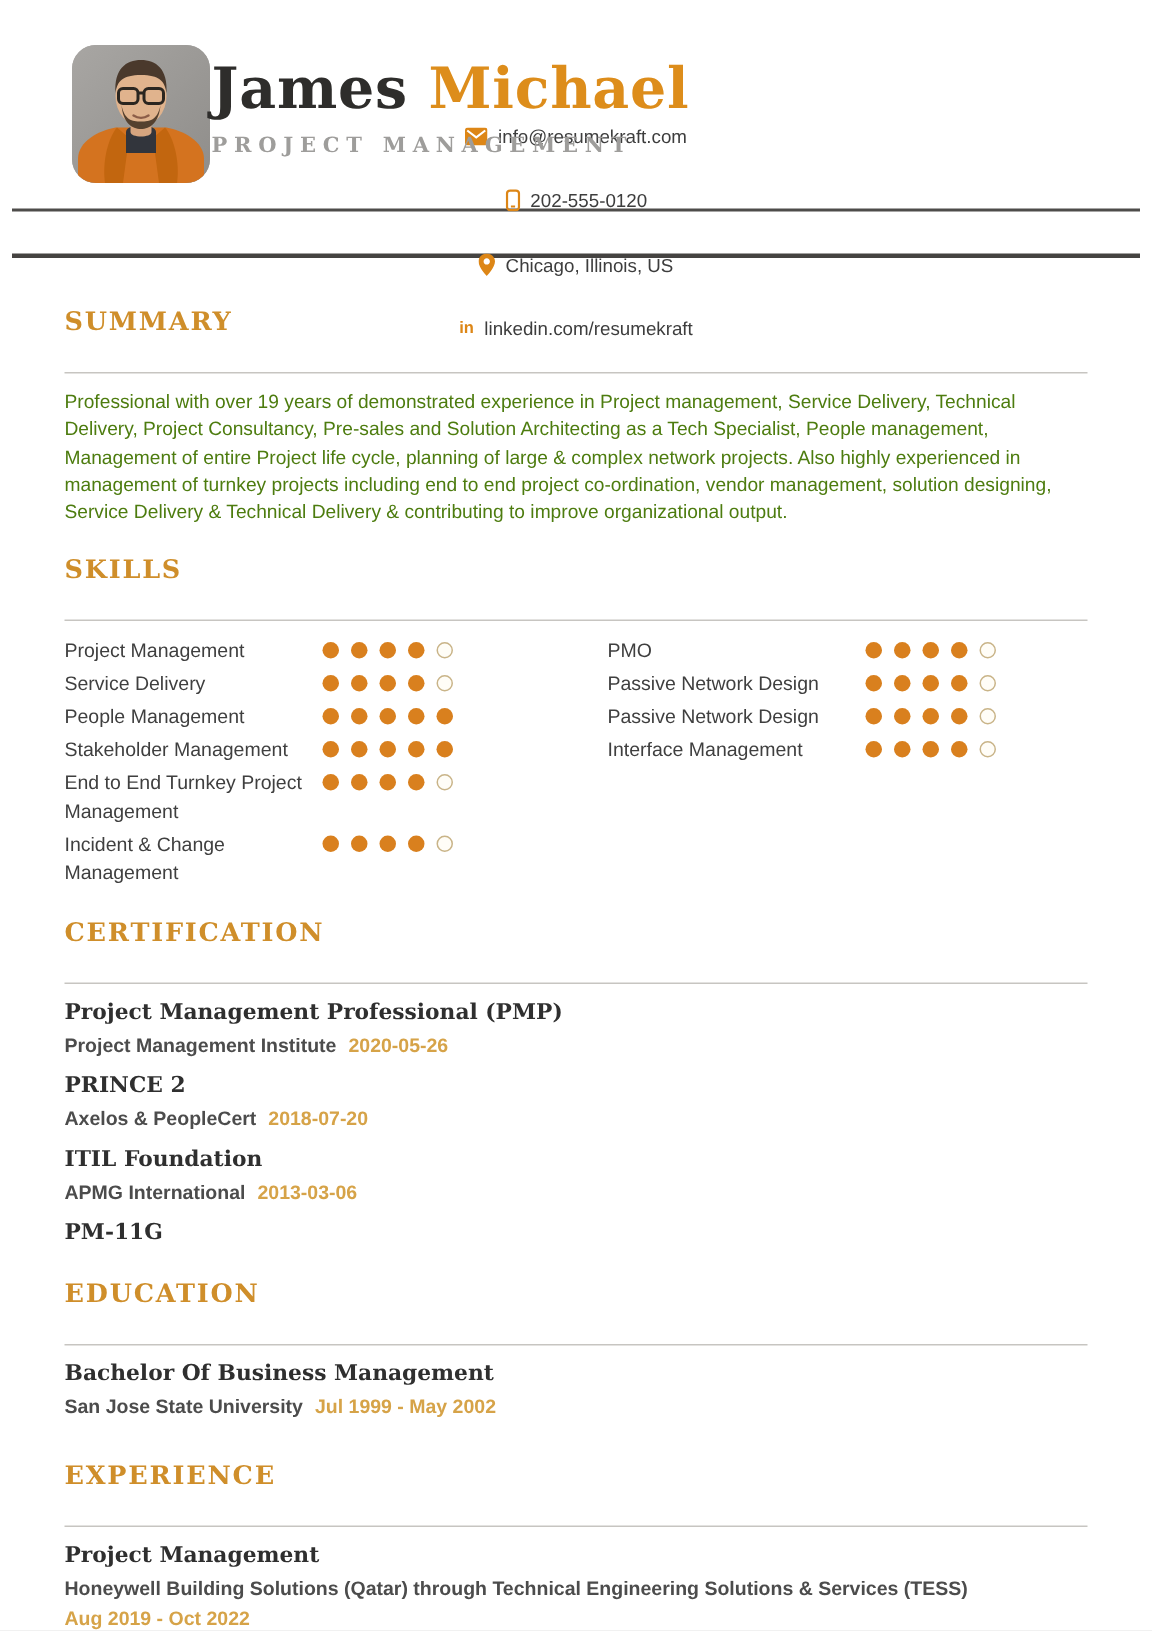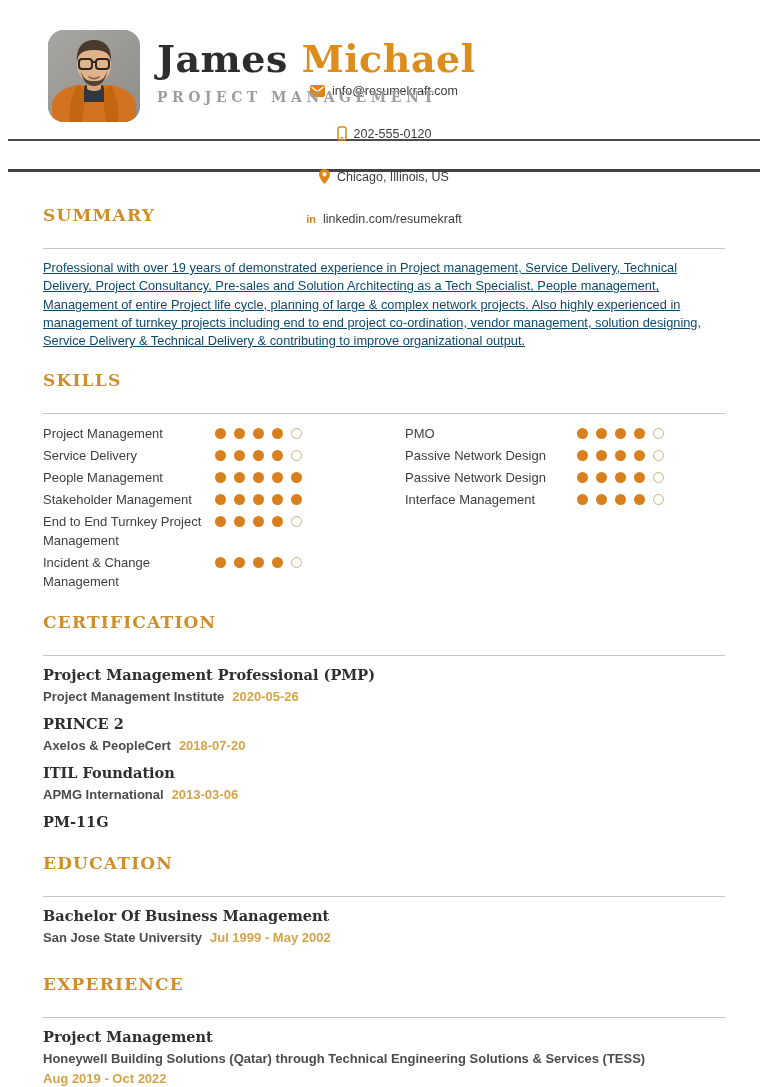--- a/index.html
+++ b/index.html
@@ -9,21 +9,21 @@
     position:relative; overflow:hidden;
     font-family:"Liberation Sans","DejaVu Sans",sans-serif;
     color:#3d3d3d;
   }
   
   .header { position:relative; height:139px; }
   .photo {
     position:absolute; left:48px; top:30px; width:92px; height:92px;
     border-radius:16px; overflow:hidden; background:#a09e9b;
   }
-  .name-block { position:absolute; left:157px; top:40px; }
+  .name-block { position:absolute; left:141px; top:40px; }
   .name {
     font-family:"DejaVu Serif","Liberation Serif",serif;
     font-weight:bold; font-size:38px; line-height:1; letter-spacing:0.5px;
   }
   .name .first { color:#2e2d2b; }
   .name .last  { color:#dd8d1b; }
   .role {
     margin-top:11px;
     font-family:"DejaVu Serif","Liberation Serif",serif;
     font-weight:bold; font-size:14px; letter-spacing:4.5px; color:#9e9d9b;
@@ -45,21 +45,21 @@
     font-family:"DejaVu Serif","Liberation Serif",serif;
     font-weight:bold; font-size:17px; letter-spacing:1.2px; color:#cf8e2a;
     padding-bottom:23px; border-bottom:1px solid #c7c5c1;
   }
   .head-summary    { margin-top:33px; }
   .head-skills     { margin-top:20px; }
   .head-cert       { margin-top:18px; }
   .head-edu        { margin-top:22px; }
   .head-exp        { margin-top:28px; }
   .summary-text {
-    margin-top:10px; font-size:12.8px; line-height:1.43; color:#0c4a6e;text-decoration:underline;
+    margin-top:10px; font-size:12.8px; line-height:1.43; color:#4d7c0f;
   }
   
   .skills-grid {
     margin-top:10px; display:grid; grid-template-columns:1fr 1fr;
     column-gap:42px; align-items:start;
   }
   .skill-row { display:flex; align-items:flex-start; margin-bottom:3px; }
   .skill-name { width:172px; font-size:13px; line-height:19px; color:#3f3f3f; }
   .dots { display:flex; gap:8px; padding-top:4px; }
   .dot { width:11px; height:11px; border-radius:50%; }

